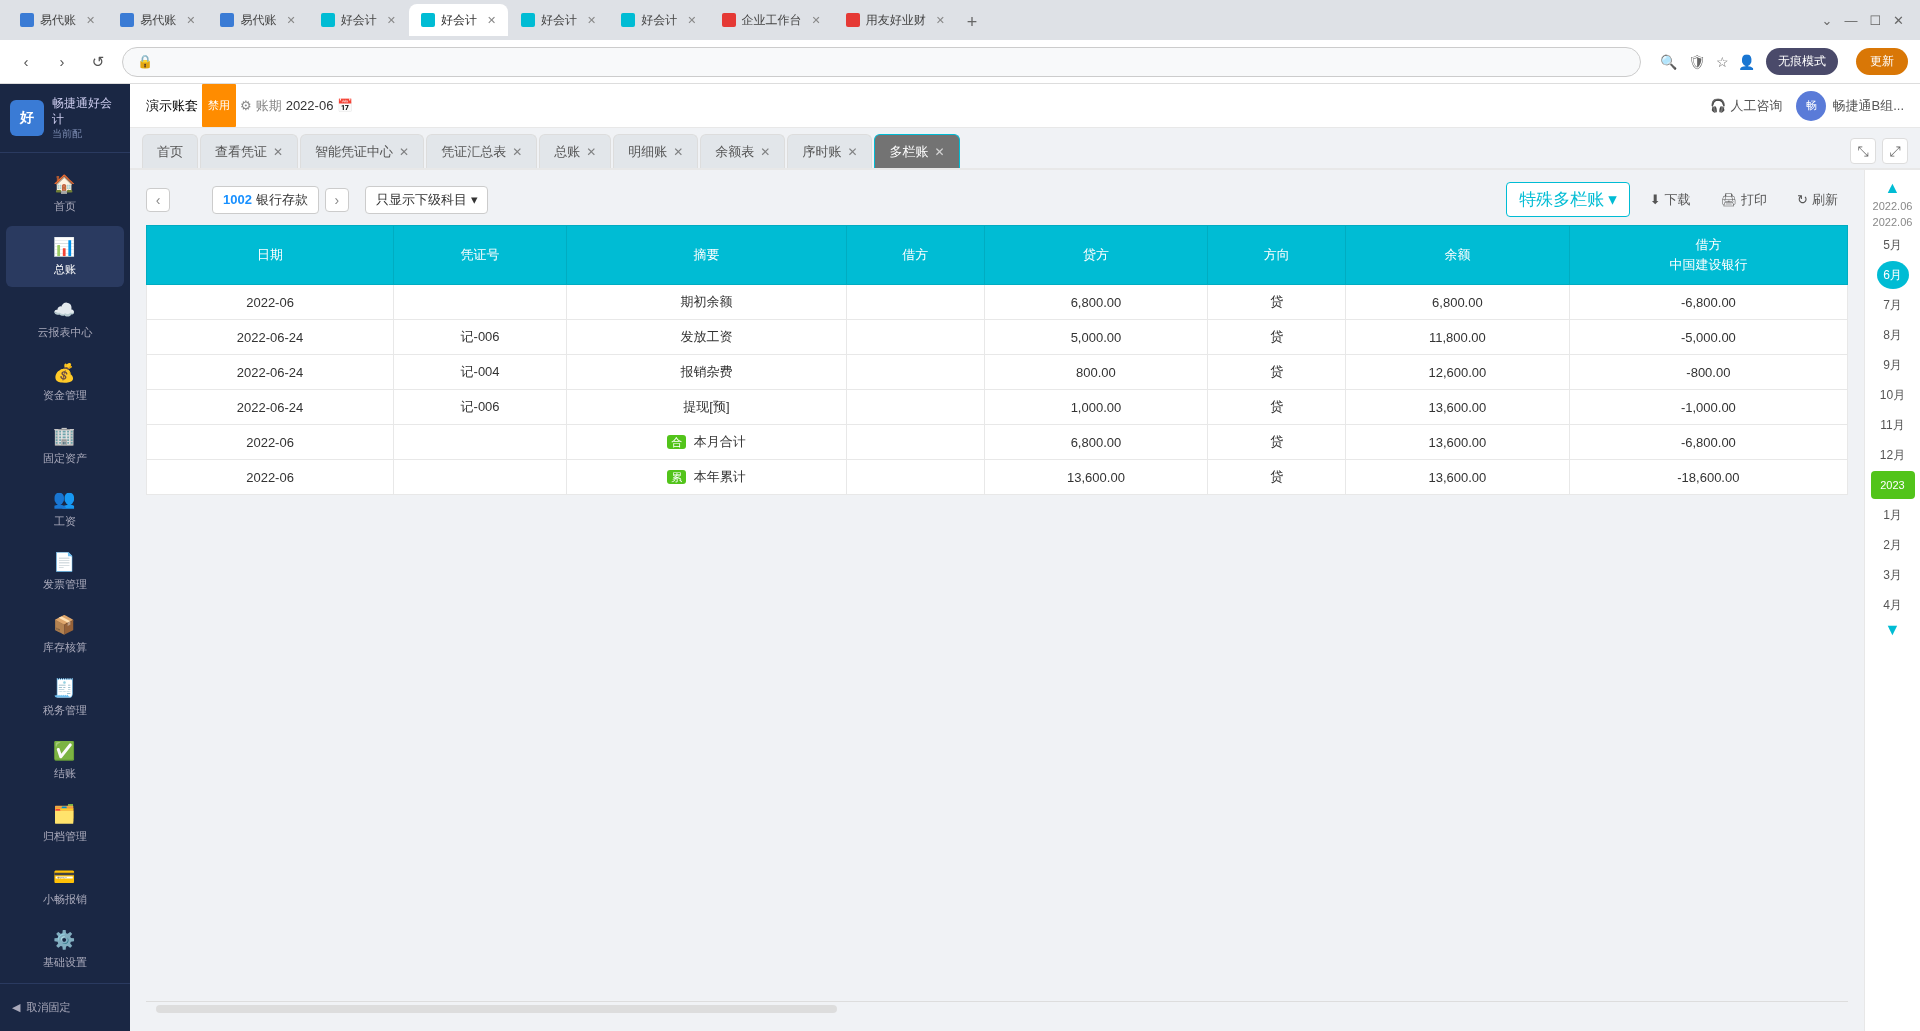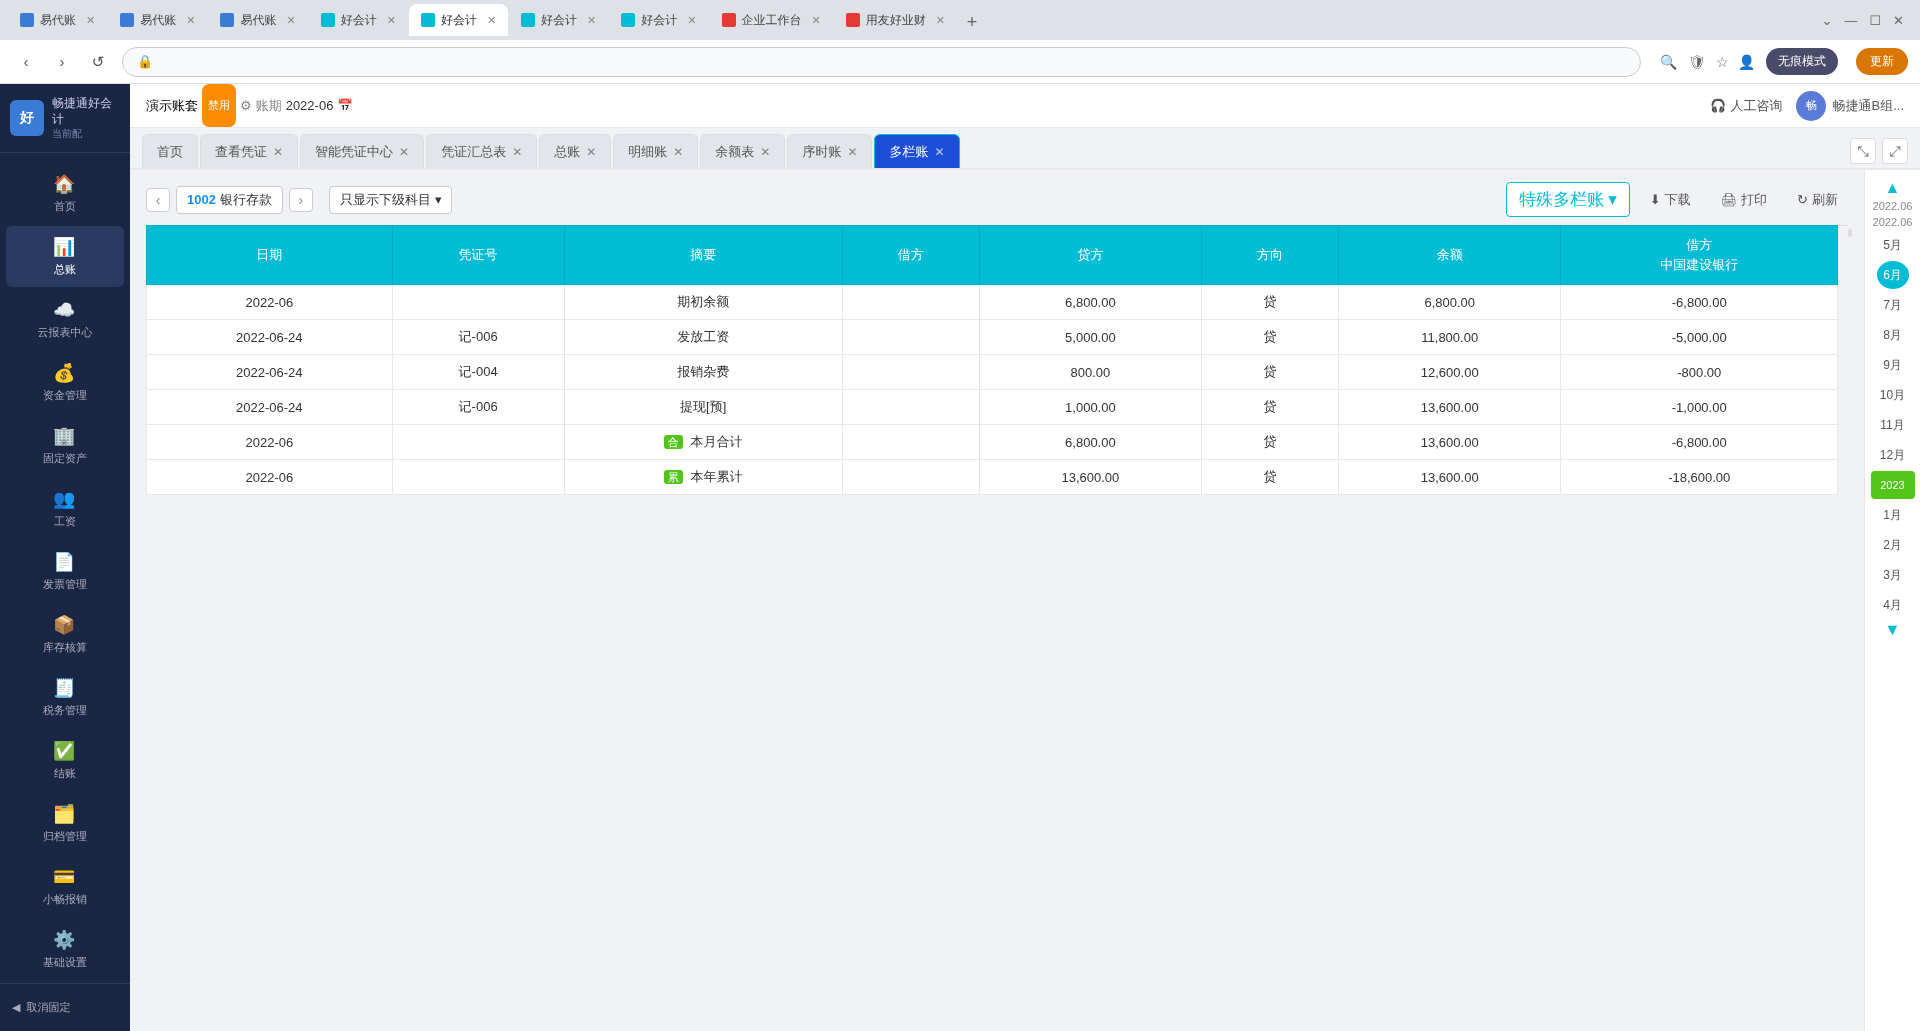--- a/index.html
+++ b/index.html
@@ -35,48 +35,48 @@
     .sidebar-item.active { background: #2a3a60; color: #fff; }
     .sidebar-item-icon { font-size: 18px; }
     .sidebar-footer { padding: 10px 6px; border-top: 1px solid #2a3a60; }
     .sidebar-footer-item { display: flex; align-items: center; gap: 6px; color: #aab; font-size: 11px; padding: 6px; cursor: pointer; }
 
     
     .main-content { flex: 1; display: flex; flex-direction: column; overflow: hidden; background: #f0f2f5; }
 
     
     .top-bar { background: #fff; height: 44px; display: flex; align-items: center; padding: 0 16px; gap: 4px; border-bottom: 1px solid #e8e8e8; flex-shrink: 0; }
-    .tag-demo { background: #ff8c00; color: #fff; font-size: 11px; padding: 14px 6px; border-radius: 7px; }
+    .tag-demo { background: #ff8c00; color: #fff; font-size: 11px; padding: 14px 6px; border-radius: 1px; }
     .period-btn { display: flex; align-items: center; gap: 4px; font-size: 13px; color: #333; cursor: pointer; }
     .top-bar-right { margin-left: auto; display: flex; align-items: center; gap: 14px; color: #555; font-size: 13px; }
     .service-btn { display: flex; align-items: center; gap: 4px; cursor: pointer; color: #555; }
     .user-avatar { width: 30px; height: 30px; border-radius: 50%; background: #5a7bd8; display: flex; align-items: center; justify-content: center; color: #fff; font-size: 11px; }
 
     
     .tabs-bar { background: #f0f2f5; display: flex; align-items: center; padding: 6px 12px 0; gap: 2px; border-bottom: 2px solid #e8e8e8; flex-shrink: 0; overflow: hidden; }
     .page-tab { display: flex; align-items: center; height: 34px; padding: 0 14px; border-radius: 6px 6px 0 0; font-size: 13px; gap: 6px; cursor: pointer; background: #e2e6ea; color: #555; border: 1px solid #ddd; border-bottom: none; }
-    .page-tab.active { background: #1d4ed8; color: #fff; border-color: #00bcd4; text-align: center; }
+    .page-tab.active { background: #737373; color: #fff; border-color: #00bcd4; text-align: center; }
     .page-tab .tab-x { font-size: 12px; cursor: pointer; opacity: 0.7; }
     .collapse-btns { margin-left: auto; display: flex; gap: 6px; }
     .icon-btn { width: 26px; height: 26px; display: flex; align-items: center; justify-content: center; cursor: pointer; color: #666; font-size: 14px; border: 1px solid #ddd; border-radius: 4px; background: #fff; }
 
     
     .content-area { flex: 1; display: flex; overflow: hidden; }
 
     
     .account-nav { display: flex; align-items: center; gap: 6px; padding: 12px 16px 8px; flex-shrink: 0; }
     .arrow-btn { width: 24px; height: 24px; display: flex; align-items: center; justify-content: center; border: 1px solid #ccc; border-radius: 4px; cursor: pointer; color: #888; background: #fff; font-size: 14px; }
-    .account-selector { display: flex; align-items: center; gap: 4px; border: 1px solid #ccc; border-radius: 4px; padding: 4px 10px; background: #fff; cursor: pointer; font-size: 13px; color: #333; }
+    .account-selector { display: flex; align-items: center; gap: 4px; border: 1px solid #ccc; border-radius: 4px; padding: 4px 10px; background: #fff; cursor: pointer; font-size: 13px; color: #333; margin-left: 36px; }
     .sub-filter { display: flex; align-items: center; gap: 4px; border: 1px solid #ccc; border-radius: 4px; padding: 4px 10px; background: #fff; cursor: pointer; font-size: 13px; color: #333; margin-left: 10px; }
     .toolbar-right { margin-left: auto; display: flex; align-items: center; gap: 10px; }
     .special-btn { border: 1px solid #00bcd4; color: #00bcd4; border-radius: 4px; padding: 5px 12px; font-size: 17px; cursor: pointer; background: #fff; display: flex; align-items: center; gap: 4px; }
     .action-btn { display: flex; align-items: center; gap: 4px; color: #555; font-size: 13px; cursor: pointer; padding: 5px 10px; }
 
     
-    .ledger-container { flex: 1; display: flex; flex-direction: row; overflow: hidden; padding: 0 16px 16px; }
+    .ledger-container { flex: 1; display: flex; flex-direction: column; overflow: hidden; padding: 0 16px 16px; }
 
     
     .ledger-table { border-collapse: collapse; width: 100%; font-size: 13px; }
     .ledger-table thead tr th { background: #00bcd4; color: #fff; padding: 10px 12px; text-align: center; border: 1px solid #00acc1; font-weight: normal; }
     .ledger-table tbody tr td { padding: 8px 12px; border: 1px solid #e8e8e8; text-align: center; background: #fff; color: #333; }
     .link-cell { color: #1890ff; cursor: pointer; }
     .amount-cell { text-align: right; }
     .tag-green { background: #52c41a; color: #fff; font-size: 11px; padding: 1px 4px; border-radius: 3px; margin-right: 4px; }
     .th-two-line { display: flex; flex-direction: column; align-items: center; gap: 2px; }
 

